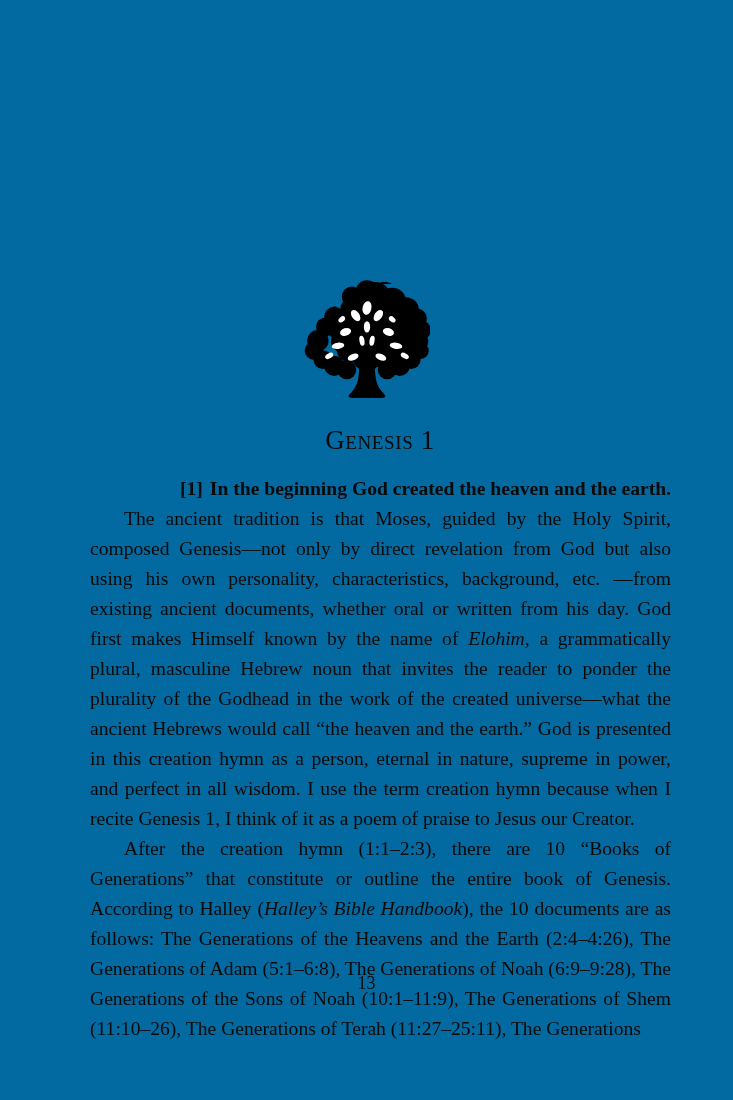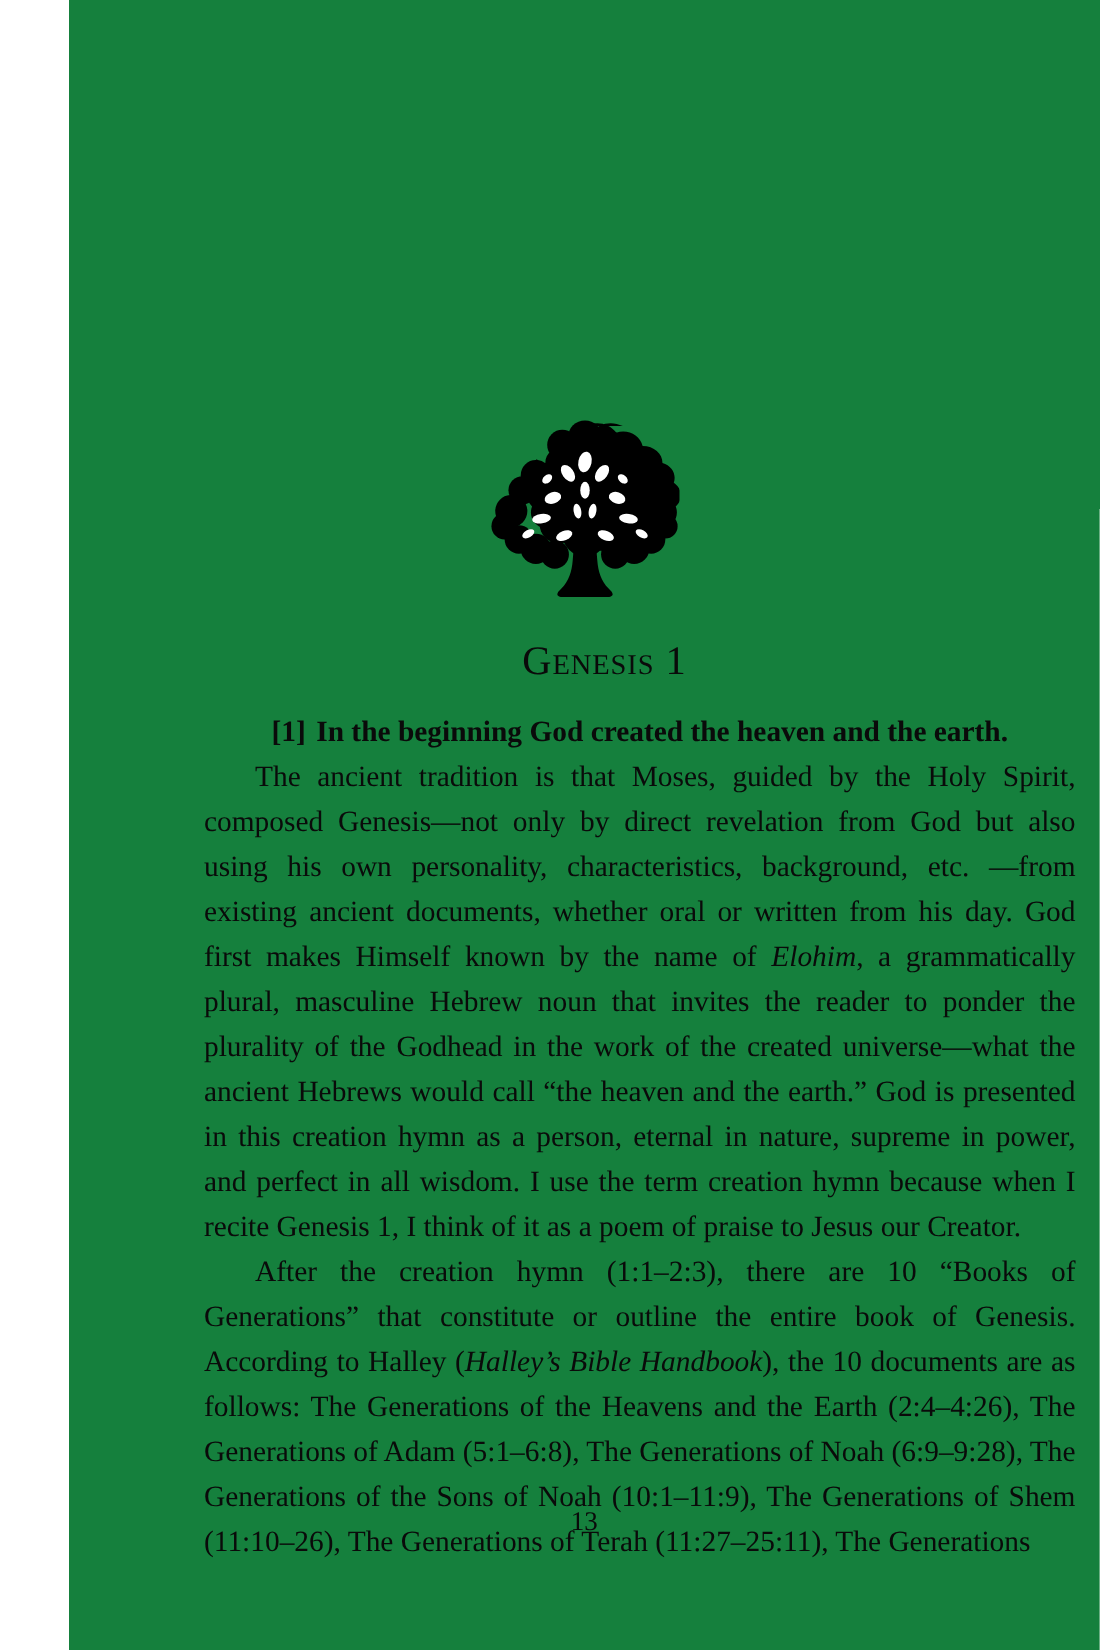--- a/index.html
+++ b/index.html
@@ -14,22 +14,21 @@
     position: relative;
     overflow: hidden;
     font-family: "Liberation Serif", "DejaVu Serif", serif;
     color: #0a0a0a;
     -webkit-font-smoothing: antialiased;
   }
 
   .page {
     position: absolute;
     inset: 0;
-    background: #15803d;
-    margin-left: 46px;
+    background: #0369a1;
   }
 
   
   .ornament {
     position: absolute;
     left: 0;
     right: 0;
     top: 278px;
     height: 126px;
     display: flex;
@@ -66,21 +65,21 @@
     width: 581px;
     font-size: 19.6px;
     line-height: 30px;
     text-align: justify;
     text-justify: inter-word;
     hyphens: manual;
   }
 
   .verse-line {
     margin: 0;
-    text-align: center;
+    text-align: right;
   }
   .verse-num {
     font-weight: bold;
   }
   .verse-text {
     font-weight: bold;
     margin-left: 7px;
   }
 
   .para {
@@ -93,21 +92,21 @@
   }
 
   em, .ital {
   }
 
   
   .folio {
     position: absolute;
     left: 0;
     right: 0;
-    top: 1002px;
+    top: 971px;
     text-align: center;
     font-size: 18px;
     line-height: 24px;
     color: #0a0a0a;
   }
 </style>
 </head>
 <body>
 
 <div class="page">

